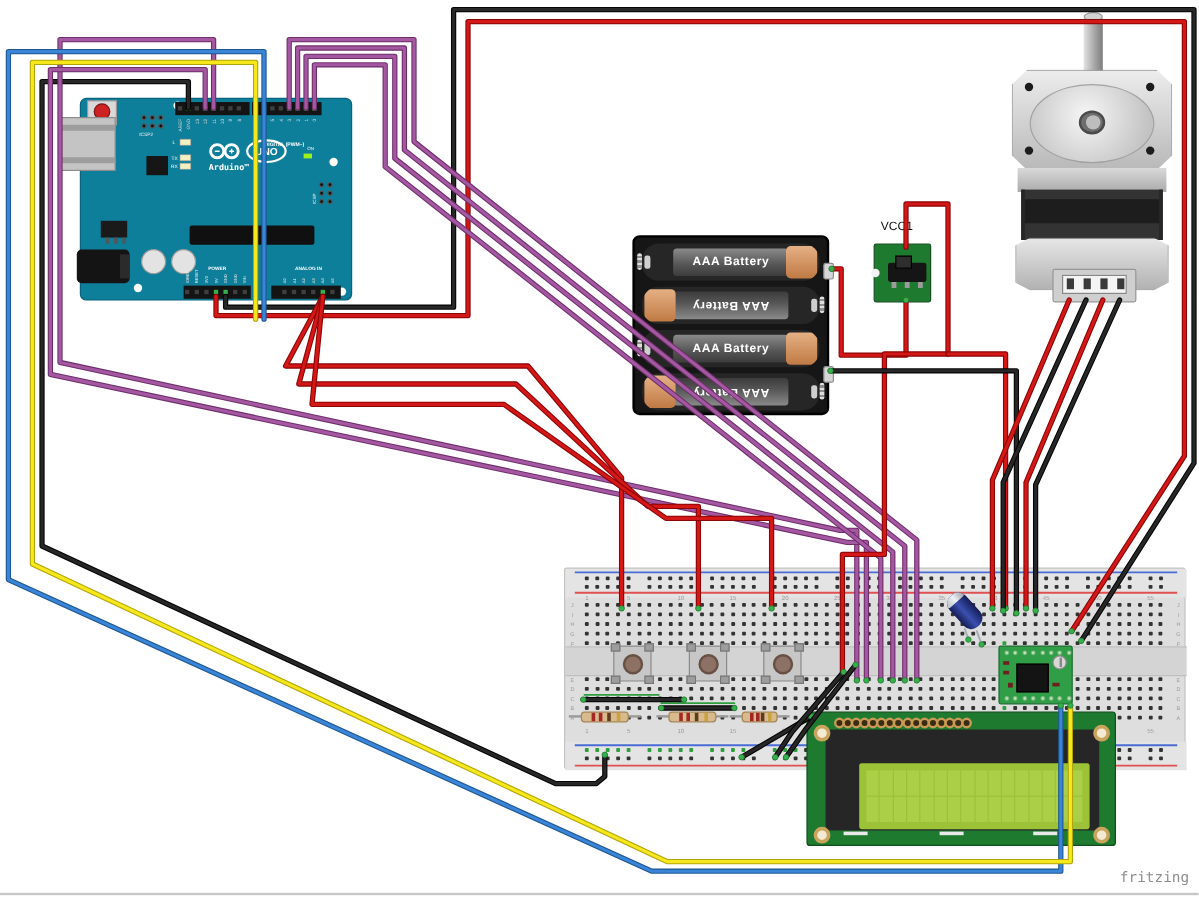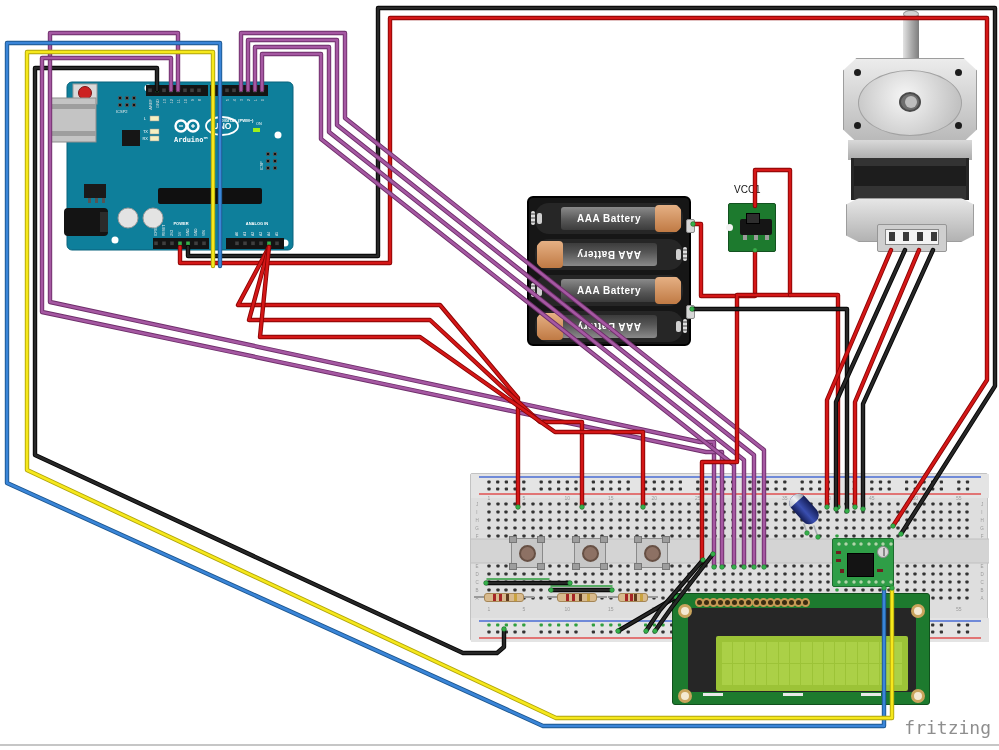--- a/index.html
+++ b/index.html
@@ -59,21 +59,21 @@
     box-sizing:border-box;border-radius:3px;}
   #lcd .bezel{position:absolute;left:15px;top:14px;width:228px;height:84px;background:#262626;border-radius:4px;}
   #lcd .screen{position:absolute;left:28px;top:28px;width:192px;height:55px;background:#9cc337;border-radius:2px;}
   #lcd .cells{position:absolute;left:6px;top:6px;right:6px;bottom:6px;display:grid;
     grid-template-columns:repeat(16,1fr);grid-template-rows:1fr 1fr;gap:1px;}
   #lcd .cell{background:#abd047;}
   .lcd-pad{position:absolute;width:5px;height:5px;border-radius:50%;background:#3a2c12;border:2px solid #c89a55;}
   .lcd-hole{position:absolute;width:8px;height:8px;border-radius:50%;background:#f4e9d2;border:3px solid #c9a45c;}
   .lcd-dash{position:absolute;top:99px;width:20px;height:3px;background:#e9e9e9;}
   
-  #watermark{right:8px;bottom:12px;font-family:"DejaVu Sans Mono",monospace;font-size:18px;color:#8e8e8e;}
+  #watermark{right:8px;bottom:12px;font-family:"DejaVu Sans Mono",monospace;font-size:12px;color:#8e8e8e;}
   #bottom-line{left:0;top:744px;width:999px;height:2px;background:#c6c6c6;}
   #wire-layer{position:absolute;left:0;top:0;pointer-events:none;}
 </style>
 </head>
 <body>
 
 <div id="stage">
 
   <div id="breadboard" class="abs">
     <svg id="bb-svg" width="518" height="168">

